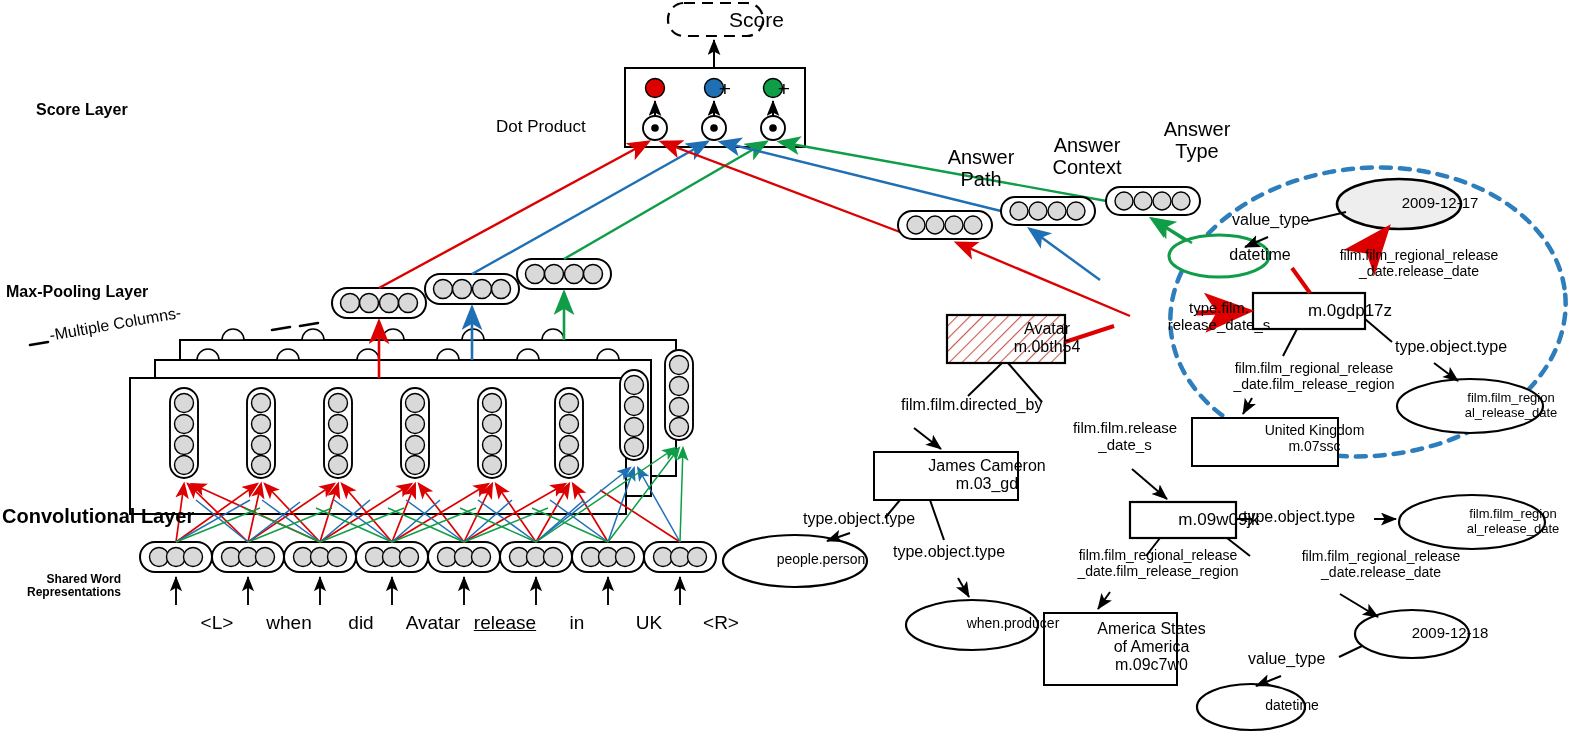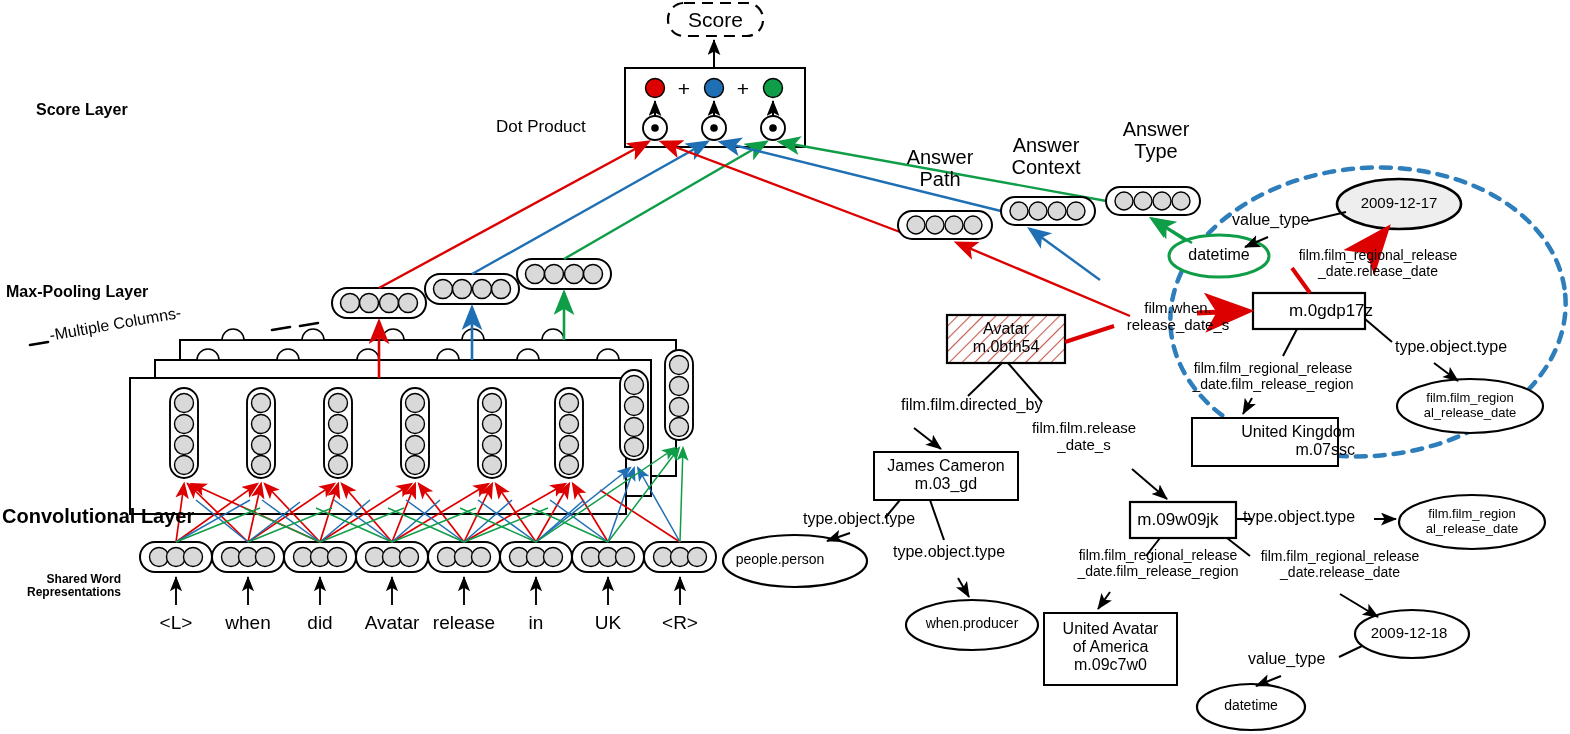--- a/index.html
+++ b/index.html
@@ -2,21 +2,21 @@
 <html><head>
 <meta charset="utf-8">
 <style>
   html,body{margin:0;padding:0;background:#fff;}
   body{width:1570px;height:734px;position:relative;overflow:hidden;
        font-family:"Liberation Sans",sans-serif;color:#000;}
   #stage{position:absolute;left:0;top:0;width:1570px;height:734px;}
   svg.layer{position:absolute;left:0;top:0;width:1570px;height:734px;overflow:visible;}
   .lbl{position:absolute;white-space:pre;line-height:1.12;}
   .bold{font-weight:bold;}
-  .ctr{text-align:center;}
+  .ctr{text-align:center;padding-left:41px;}
 </style>
 </head>
 <body>
 
 <div id="stage">
 
 <svg class="layer" viewBox="0 0 1570 734">
   <defs>
     <marker id="ar-k" markerWidth="9" markerHeight="9" refX="7.5" refY="3.2" orient="auto">
       <path d="M0,0 L8,3.2 L0,6.4 L1.8,3.2 Z" fill="#000"></path>
@@ -411,51 +411,51 @@
 <div class="lbl" style="left:496px;top:117px;font-size:17px;">Dot Product</div>
 <div class="lbl ctr" style="left:668px;top:8px;width:95px;font-size:21px;">Score</div>
 
 <div class="lbl ctr" style="left:670px;top:77px;width:28px;font-size:21px;">+</div>
 <div class="lbl ctr" style="left:729px;top:77px;width:28px;font-size:21px;">+</div>
 
 <div class="lbl ctr" style="left:136px;top:612px;width:80px;font-size:19px;">&lt;L&gt;</div>
 <div class="lbl ctr" style="left:208px;top:612px;width:80px;font-size:19px;">when</div>
 <div class="lbl ctr" style="left:280px;top:612px;width:80px;font-size:19px;">did</div>
 <div class="lbl ctr" style="left:352px;top:612px;width:80px;font-size:19px;">Avatar</div>
-<div class="lbl ctr" style="left:424px;top:612px;width:80px;font-size:19px;">release</div>
+<div class="lbl ctr" style="left:424px;top:612px;width:80px;font-size:19px;text-decoration:underline;">release</div>
 <div class="lbl ctr" style="left:496px;top:612px;width:80px;font-size:19px;">in</div>
 <div class="lbl ctr" style="left:568px;top:612px;width:80px;font-size:19px;">UK</div>
 <div class="lbl ctr" style="left:640px;top:612px;width:80px;font-size:19px;">&lt;R&gt;</div>
 
 <div class="lbl ctr" style="left:880px;top:146px;width:120px;font-size:20px;"><span>Answer</span><br><span>Path</span></div>
 <div class="lbl ctr" style="left:986px;top:134px;width:120px;font-size:20px;"><span>Answer</span><br><span>Context</span></div>
 <div class="lbl ctr" style="left:1096px;top:118px;width:120px;font-size:20px;"><span>Answer</span><br><span>Type</span></div>
 
 <div class="lbl ctr" style="left:947px;top:320px;width:118px;font-size:16px;"><span>Avatar</span><br><span>m.0bth54</span></div>
 
 <div class="lbl ctr" style="left:874px;top:457px;width:144px;font-size:16px;"><span>James Cameron</span><br><span>m.03_gd</span></div>
 
-<div class="lbl ctr" style="left:1253px;top:301px;width:112px;font-size:17px;margin-left:22px;">m.0gdp17z</div>
+<div class="lbl ctr" style="left:1253px;top:301px;width:112px;font-size:17px;">m.0gdp17z</div>
 
 <div class="lbl ctr" style="left:1130px;top:510px;width:96px;font-size:17px;">m.09w09jk</div>
 
-<div class="lbl ctr" style="left:1192px;top:423px;width:163px;font-size:16px;text-align:right;"><span>United Kingdom</span><br><span>m.07ssc</span></div>
-
-<div class="lbl ctr" style="left:1044px;top:620px;width:133px;font-size:16px;"><span>United Avatar</span><br><span>of America</span><br><span>m.09c7w0</span></div>
+<div class="lbl ctr" style="left:1192px;top:423px;width:163px;font-size:14px;"><span>United Kingdom</span><br><span>m.07ssc</span></div>
+
+<div class="lbl ctr" style="left:1044px;top:620px;width:133px;font-size:16px;"><span>America States</span><br><span>of America</span><br><span>m.09c7w0</span></div>
 
 <div class="lbl ctr" style="left:723px;top:552px;width:114px;font-size:14px;">people.person</div>
 <div class="lbl ctr" style="left:906px;top:616px;width:132px;font-size:14px;">when.producer</div>
 <div class="lbl ctr" style="left:1337px;top:195px;width:124px;font-size:15px;">2009-12-17</div>
 <div class="lbl ctr" style="left:1355px;top:625px;width:108px;font-size:15px;">2009-12-18</div>
 <div class="lbl ctr" style="left:1169px;top:246px;width:100px;font-size:16px;">datetime</div>
 <div class="lbl ctr" style="left:1197px;top:698px;width:108px;font-size:14px;">datetime</div>
 <div class="lbl ctr" style="left:1397px;top:391px;width:146px;font-size:13px;"><span>film.film_region</span><br><span>al_release_date</span></div>
 <div class="lbl ctr" style="left:1399px;top:507px;width:146px;font-size:13px;"><span>film.film_region</span><br><span>al_release_date</span></div>
 
-<div class="lbl ctr" style="left:1113px;top:300px;width:130px;font-size:15px;"><span>film.when.</span><br><span>release_date_s</span></div>
+<div class="lbl ctr" style="left:1113px;top:300px;width:130px;font-size:15px;"><span>type.film.</span><br><span>release_date_s</span></div>
 
 <div class="lbl ctr" style="left:1278px;top:248px;width:200px;font-size:14px;"><span>film.film_regional_release</span><br><span>_date.release_date</span></div>
 
 <div class="lbl ctr" style="left:1170px;top:361px;width:206px;font-size:14px;"><span>film.film_regional_release</span><br><span>_date.film_release_region</span></div>
 
 <div class="lbl" style="left:1053px;top:548px;width:210px;font-size:14px;text-align:center;"><span>film.film_regional_release</span><br><span>_date.film_release_region</span></div>
 
 <div class="lbl ctr" style="left:1237px;top:549px;width:206px;font-size:14px;"><span>film.film_regional_release</span><br><span>_date.release_date</span></div>
 
 <div class="lbl" style="left:1232px;top:211px;width:110px;font-size:16px;">value_type</div>

